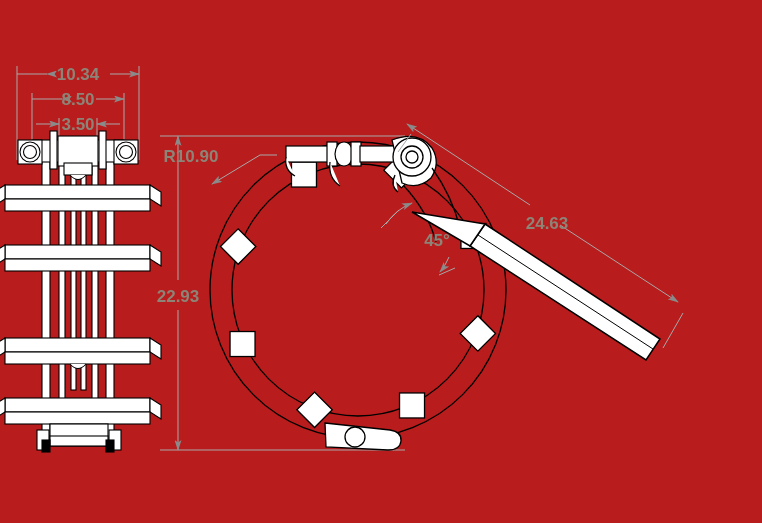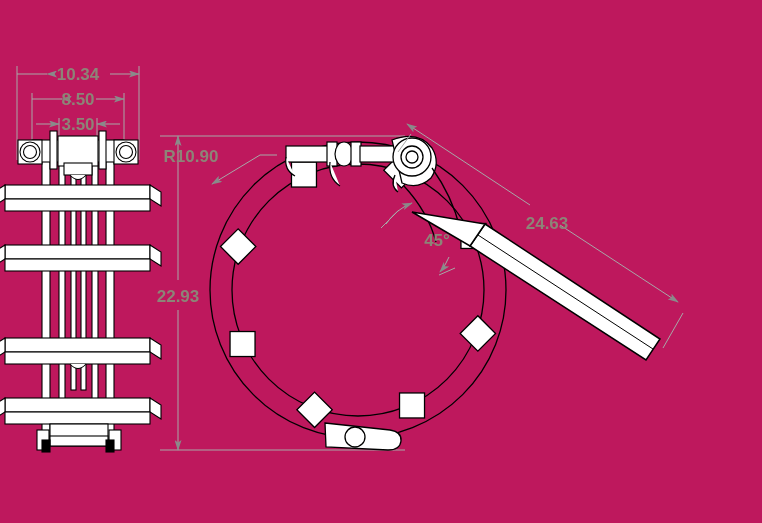--- a/index.html
+++ b/index.html
@@ -1,17 +1,17 @@
 <!DOCTYPE html>
 <html><head>
 <meta charset="utf-8">
 <style>
   html,body{margin:0;padding:0;background:#ffffff;}
   body{width:762px;height:523px;overflow:hidden;font-family:"Liberation Sans",sans-serif;}
-  #stage{position:relative;width:762px;height:523px;background:#be185d;}
+  #stage{position:relative;width:762px;height:523px;background:#b91c1c;}
   #stage svg{position:absolute;top:0;left:0;}
   .dimtxt{font-family:"Liberation Sans",sans-serif;font-weight:bold;font-size:17px;fill:#8d8477;}
 </style>
 </head>
 <body>
 
 <div id="stage">
 
 <svg width="762" height="523" viewBox="0 0 762 523">
 

